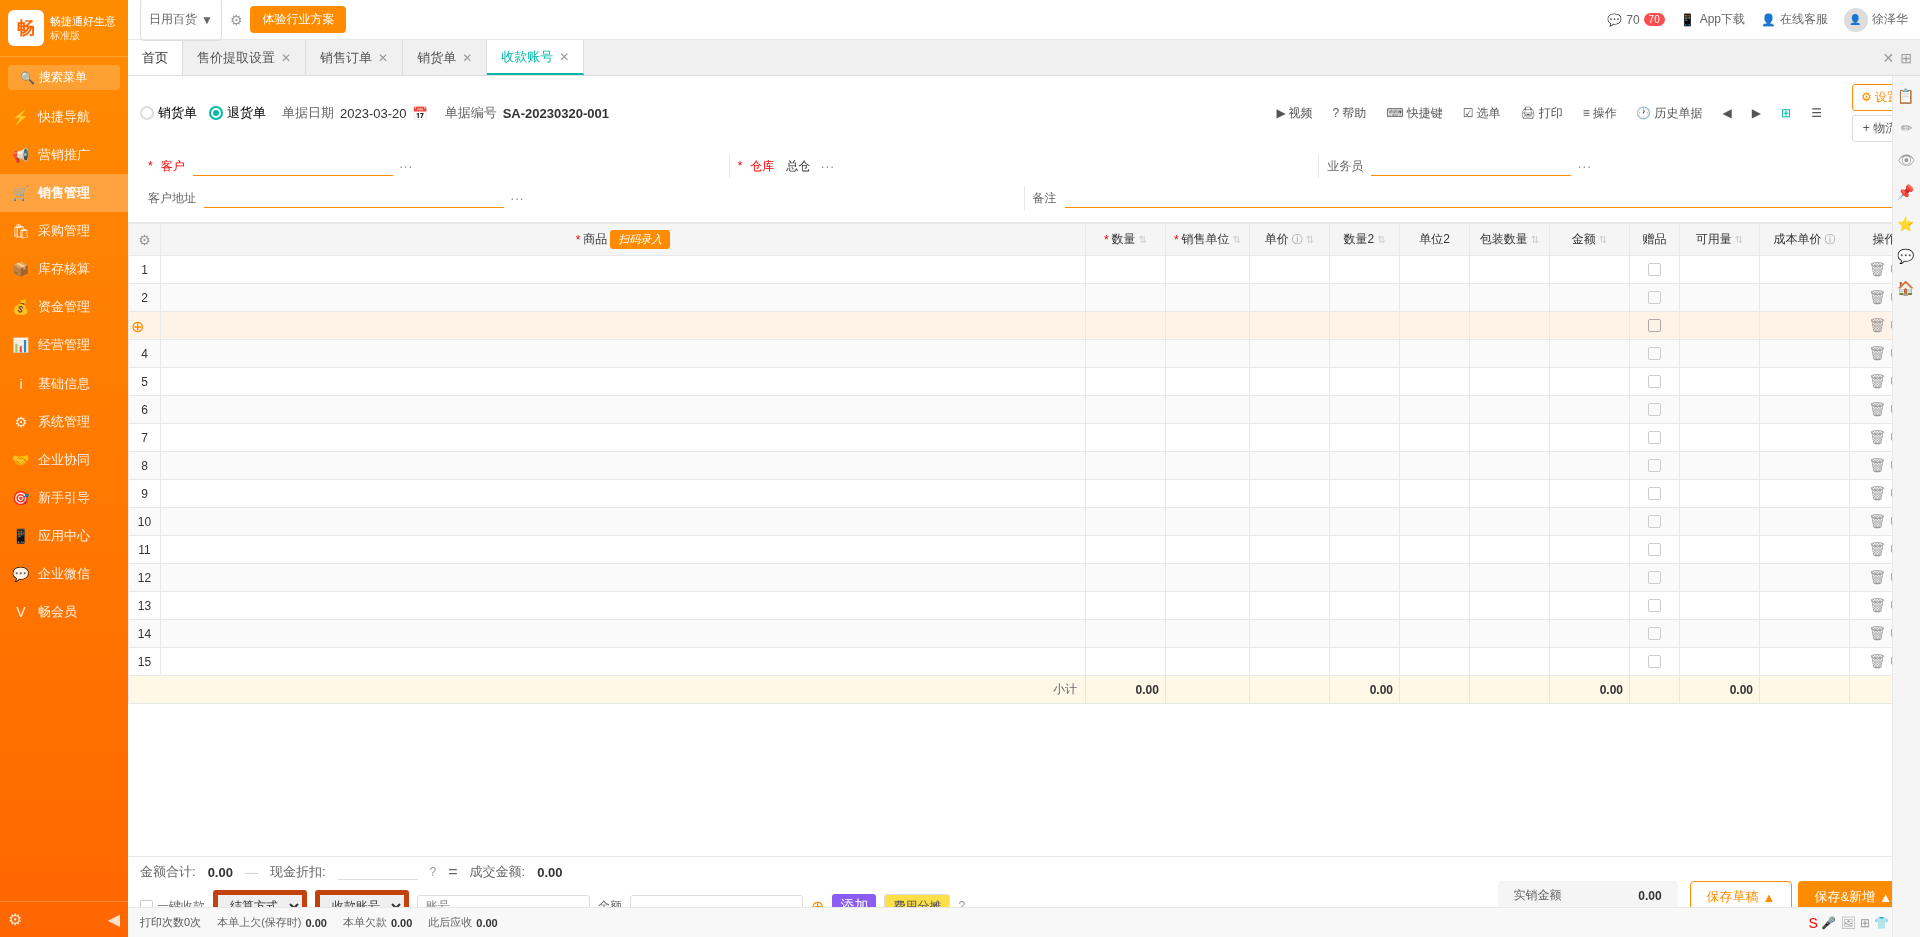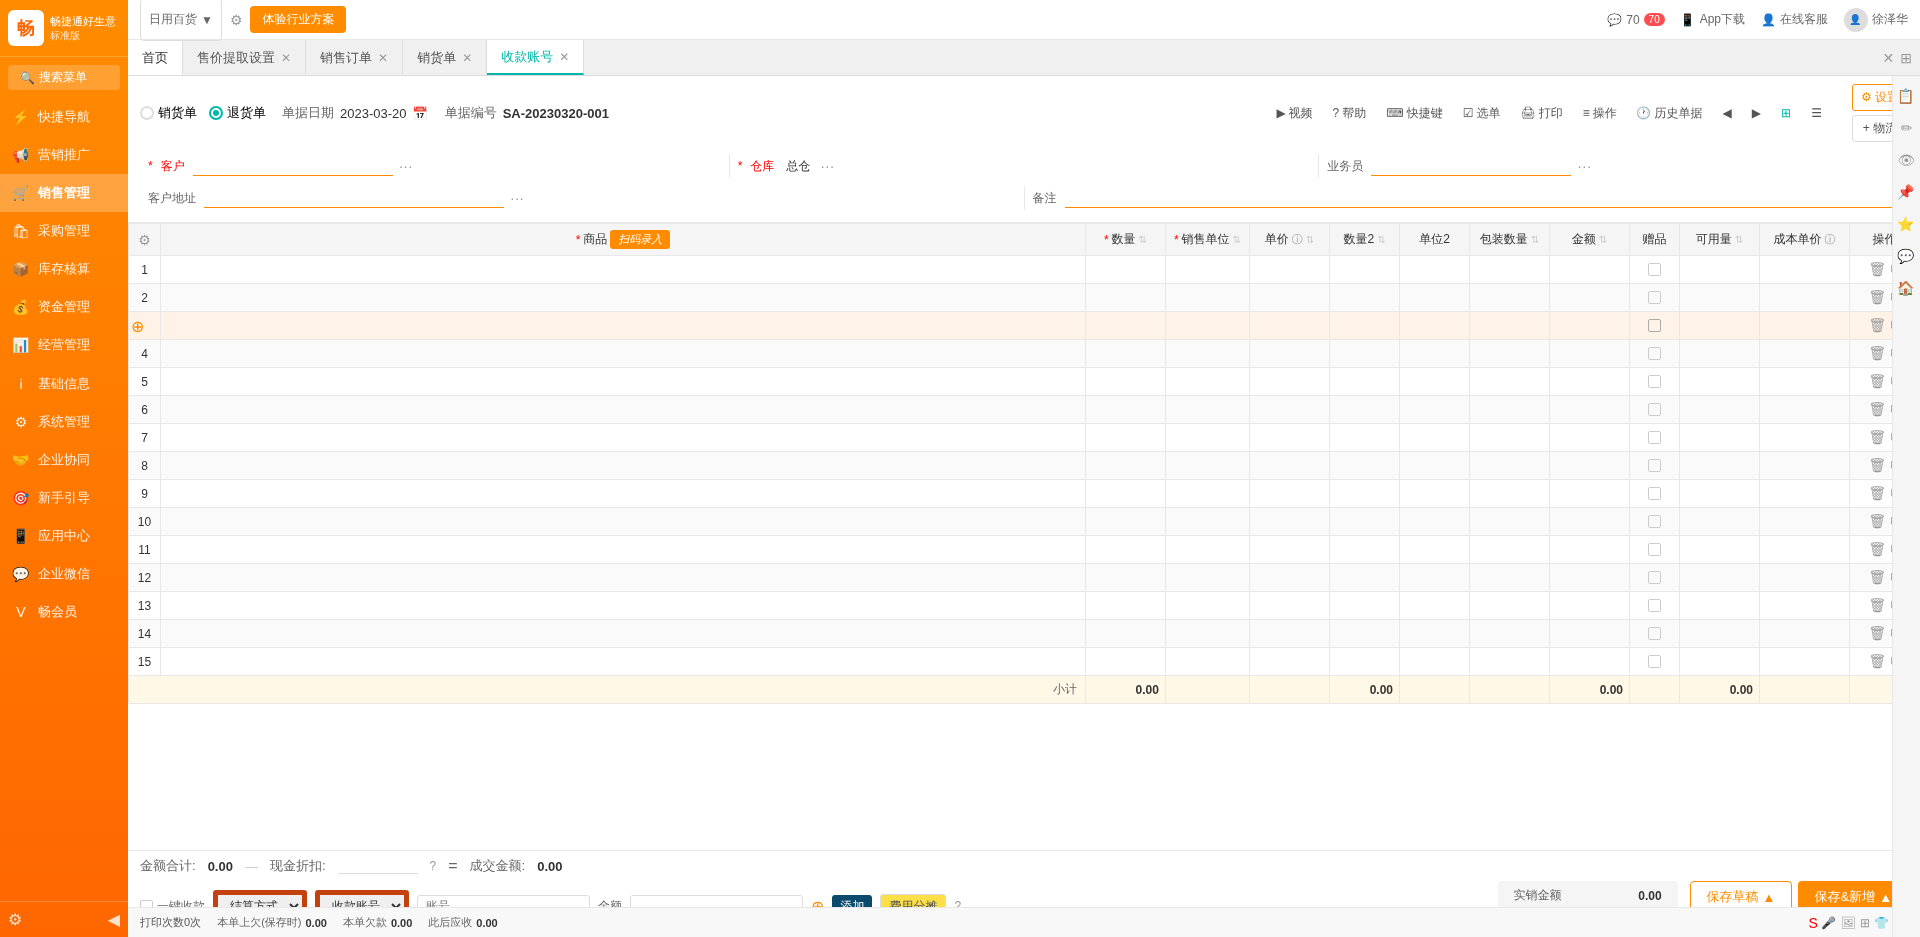--- a/index.html
+++ b/index.html
@@ -154,21 +154,21 @@
     .checkbox { width: 13px; height: 13px; border: 1px solid #ccc; border-radius: 2px; }
     .action-btns { display: flex; justify-content: center; gap: 4px; }
     .action-btn { color: #999; cursor: pointer; font-size: 14px; }
     .sort-icon { color: #ccc; font-size: 10px; cursor: pointer; }
     .th-inner { display: flex; align-items: center; justify-content: center; gap: 3px; }
     .info-icon { color: #999; font-size: 11px; cursor: pointer; }
 
     
     .bottom-bar {
       background: #fff; border-top: 1px solid #e8e8e8;
-      padding: 6px 12px; display: flex; flex-direction: column; gap: 6px;
+      padding: 6px 12px; display: flex; flex-direction: column; 
     }
     .amount-row {
       display: flex; align-items: center; gap: 12px; font-size: 13px;
     }
     .amount-label { color: #666; }
     .amount-value { color: #333; font-weight: bold; }
     .amount-sep { color: #ccc; }
     .equal-sign { font-size: 16px; color: #666; }
 
     .payment-row {
@@ -176,21 +176,21 @@
     }
     .checkbox-label { display: flex; align-items: center; gap: 4px; font-size: 12px; color: #666; cursor: pointer; }
     .select-field {
       border: 5px solid #c2410c; border-radius: 3px; padding: 3px 8px;
       font-size: 12px; color: #333; cursor: pointer; min-width: 80px;
     }
     .input-field {
       border: 1px solid #ddd; border-radius: 3px; padding: 3px 8px;
       font-size: 12px; color: #333; min-width: 80px;
     }
-    .add-btn { background: #0c4a6e; color: #fff; border: none; border-radius: 3px; padding: 3px 8px; cursor: pointer; font-size: 12px; }
+    .add-btn { background: #8b5cf6; color: #fff; border: none; border-radius: 3px; padding: 3px 8px; cursor: pointer; font-size: 14px; }
     .fee-btn { background: #fde047; border: 1px solid #ddd; border-radius: 3px; padding: 3px 8px; cursor: pointer; font-size: 12px; color: #555; }
     .summary-value { color: #333; font-weight: bold; }
 
     
     .btn-save-draft {
       background: #fff; border: 1px solid #ff8c00; color: #ff8c00; border-radius: 4px;
       padding: 6px 16px; cursor: pointer; font-size: 13px; display: flex; align-items: center; gap: 4px;
     }
     .btn-save-new {
       background: #ff8c00; border: none; color: #fff; border-radius: 4px;

